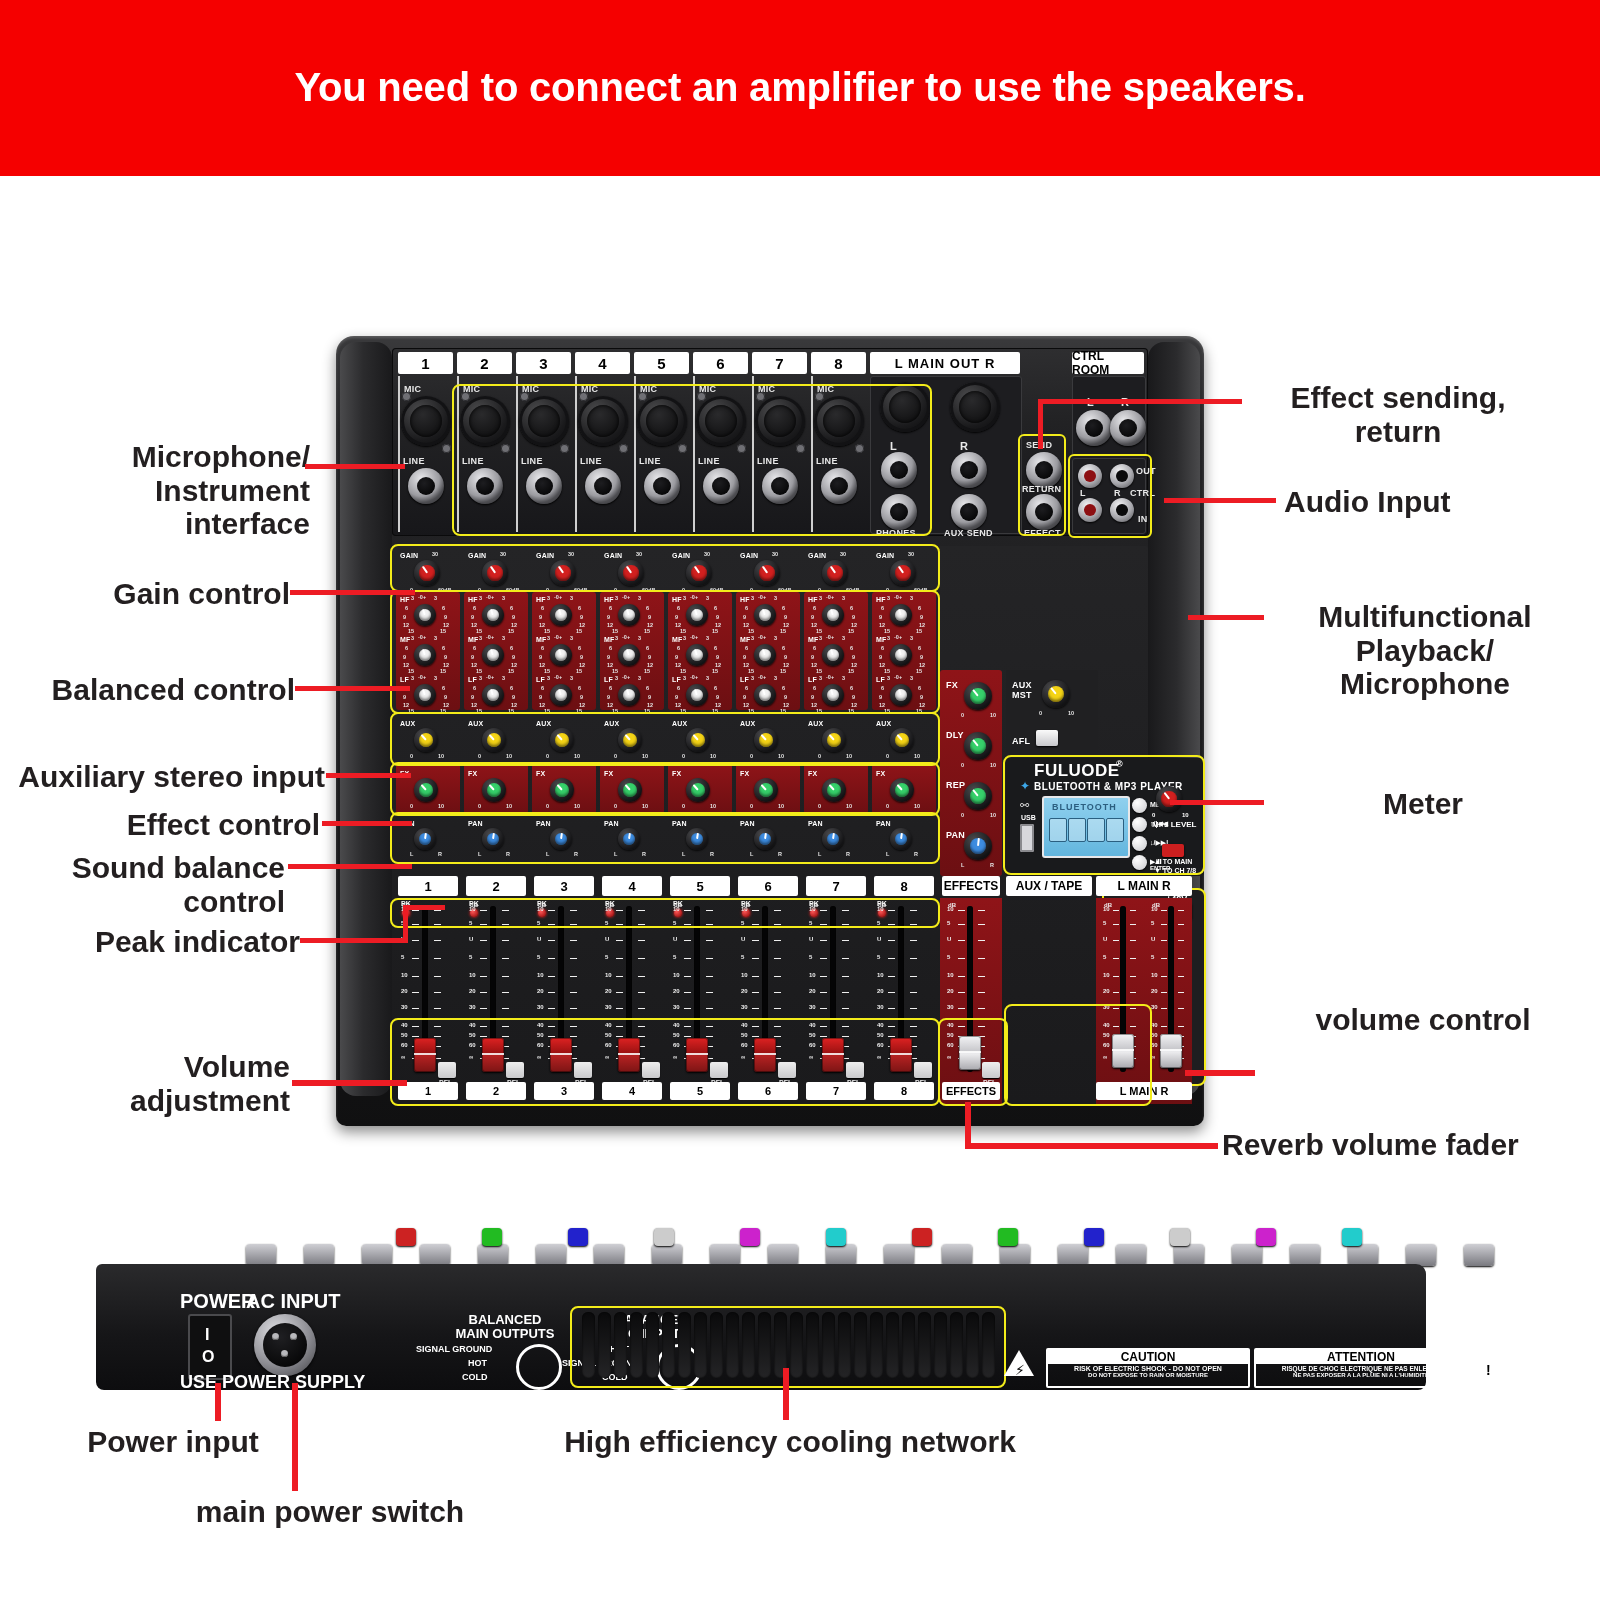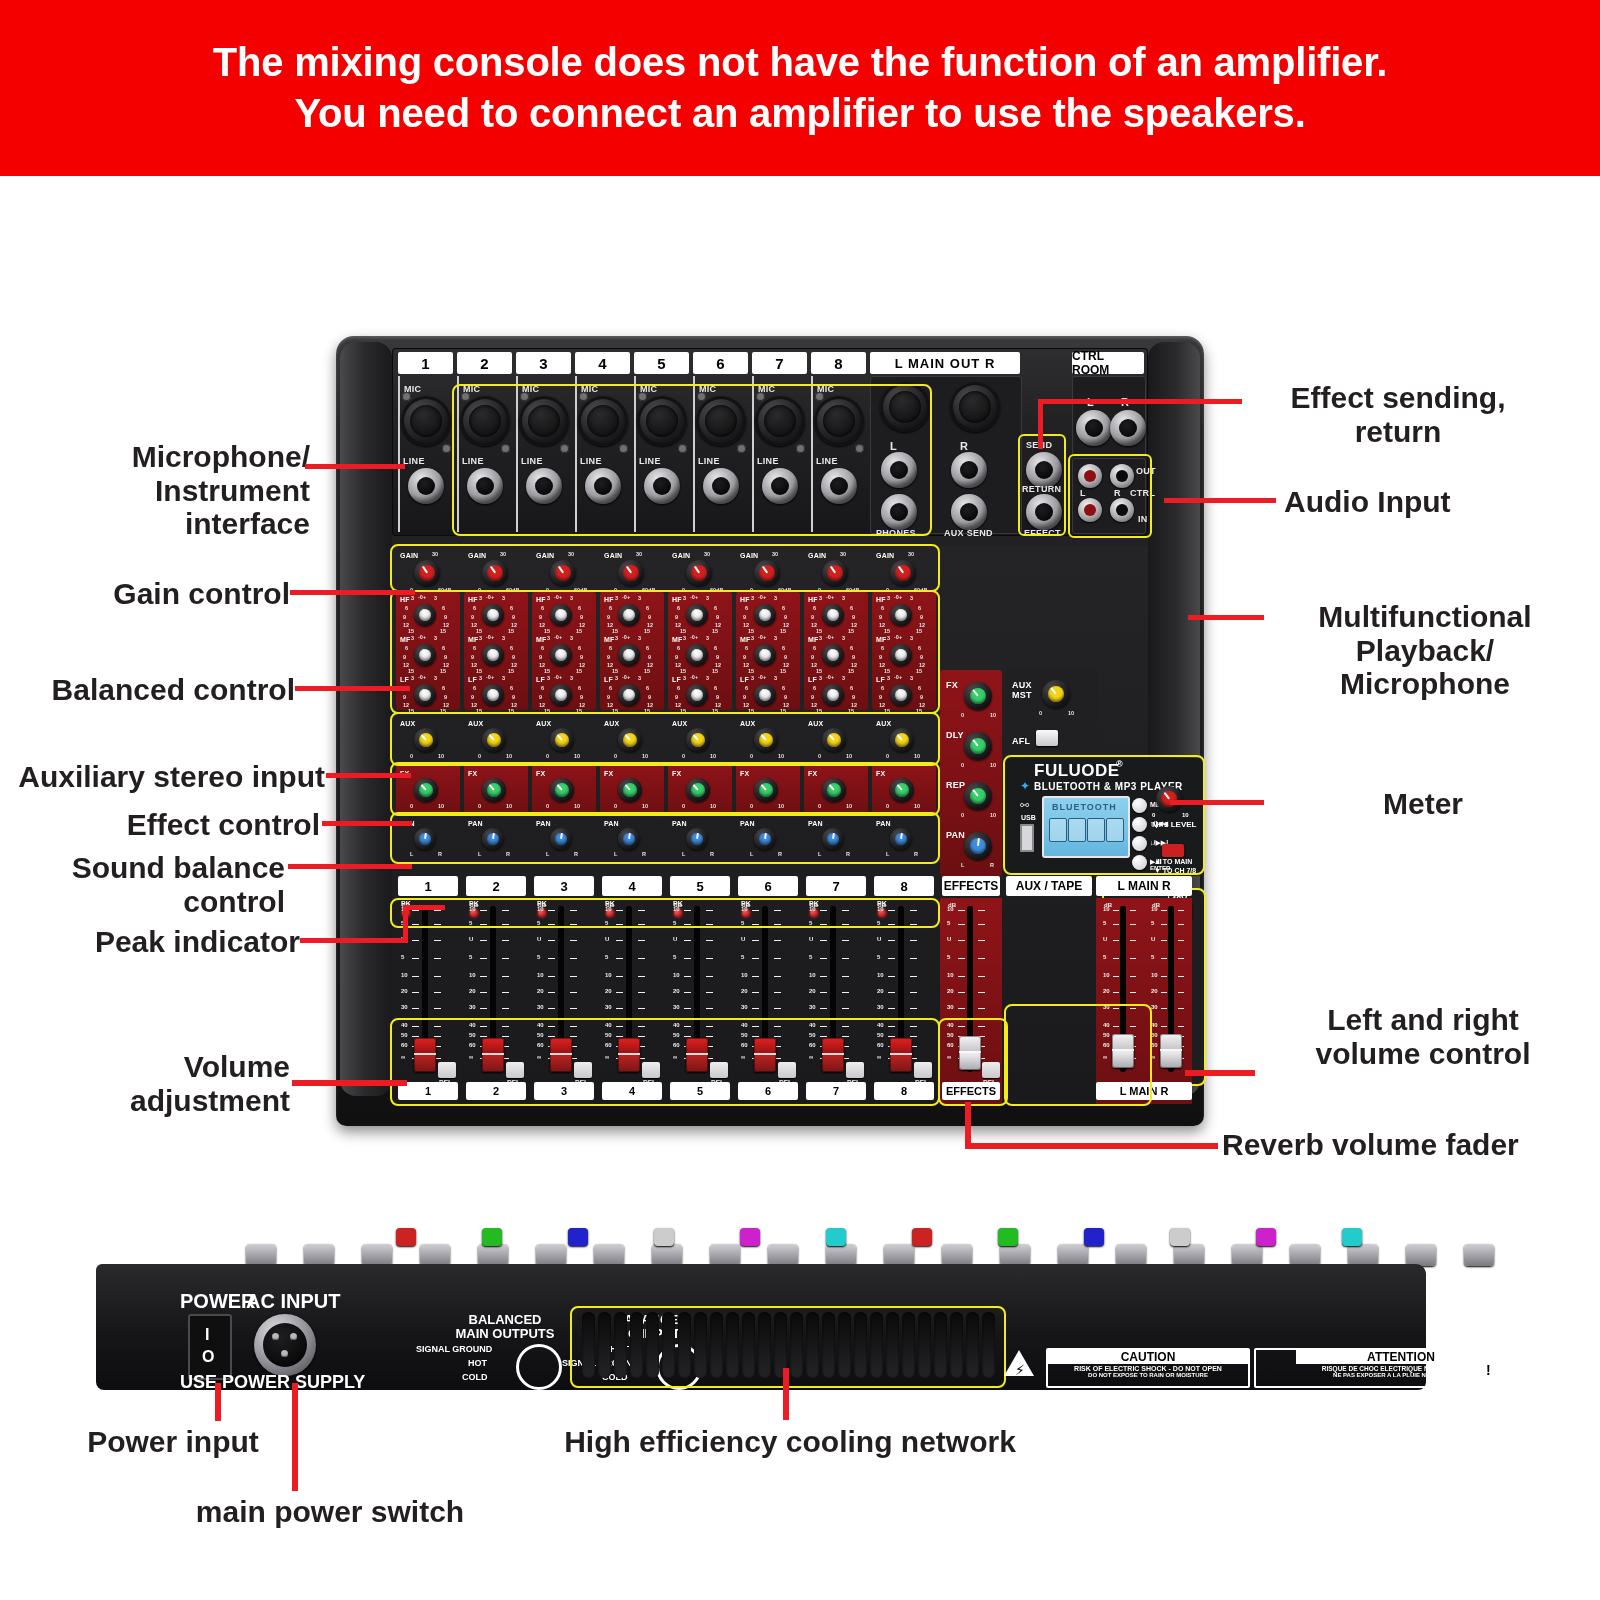--- a/index.html
+++ b/index.html
@@ -121,21 +121,20 @@
         background:radial-gradient(circle at 35% 28%,#dcdce0,#8e8e94 55%,#3c3c40);box-shadow:0 1px 3px #000;}
   .warn{position:absolute;border:2px solid #fff;border-radius:2px;color:#fff;font-weight:bold;text-align:center;}
   .tri{position:absolute;width:0;height:0;border-left:15px solid transparent;border-right:15px solid transparent;}
 
   .ybox{position:absolute;border:2px solid #f3ec1a;border-radius:8px;pointer-events:none;}
 </style>
 </head>
 <body>
 
 <div id="banner">
-  <div>The mixing console does not have the function of an amplifier.</div>
   <div>You need to connect an amplifier to use the speakers.</div>
 </div>
 
 <div id="console">
   <div class="shellback"></div>
   <div class="sidecheek left"></div>
   <div class="sidecheek right"></div>
 
   <div id="jackpanel">
 
@@ -2254,21 +2253,21 @@
     </div>
   <div class="ybox" style="left:474px;top:84px;width:432px;height:78px;"></div>
 
   <div class="tri" style="left:908px;top:128px;border-bottom:26px solid #fff;"></div>
   <div style="position:absolute;left:919px;top:140px;color:#000;font-size:14px;font-weight:bold;">⚡</div>
   <div class="warn" style="left:950px;top:126px;width:200px;height:36px;">
     <div style="font-size:12px;background:#fff;color:#000;">CAUTION</div>
     <div style="font-size:7px;margin-top:1px;">RISK OF ELECTRIC SHOCK - DO NOT OPEN</div>
     <div style="font-size:6px;">DO NOT EXPOSE TO RAIN OR MOISTURE</div>
   </div>
-  <div class="warn" style="left:1158px;top:126px;width:210px;height:36px;padding-left:40px;">
+  <div class="warn" style="left:1158px;top:126px;width:210px;height:36px;">
     <div style="font-size:12px;background:#fff;color:#000;">ATTENTION</div>
     <div style="font-size:6.5px;margin-top:1px;">RISQUE DE CHOC ELECTRIQUE NE PAS ENLEVER</div>
     <div style="font-size:6px;">NE PAS EXPOSER A LA PLUIE NI A L'HUMIDITE</div>
   </div>
   <div class="tri" style="left:1378px;top:128px;border-bottom:26px solid #fff;"></div>
   <div style="position:absolute;left:1390px;top:140px;color:#000;font-size:14px;font-weight:bold;">!</div>
 </div>
 
 <div class="lbl r" style="left:40px;top:440px;width:270px;">
   <div>Microphone/</div>
@@ -2335,21 +2334,20 @@
   <div>Microphone</div>
 </div>
 <div class="leader" style="left:1188px;top:615px;width:76px;height:5px;"></div>
 
 <div class="lbl c" style="left:1268px;top:787px;width:310px;">
   <div>Meter</div>
 </div>
 <div class="leader" style="left:1170px;top:800px;width:94px;height:5px;"></div>
 
 <div class="lbl c" style="left:1258px;top:1003px;width:330px;">
-  <div>Left and right</div>
   <div>volume control</div>
 </div>
 <div class="leader" style="left:1185px;top:1070px;width:70px;height:6px;"></div>
 
 <div class="lbl l" style="left:1222px;top:1128px;width:370px;">
   <div>Reverb volume fader</div>
 </div>
 <div class="leader" style="left:1180px;top:1143px;width:38px;height:6px;"></div>
 <div class="leader" style="left:965px;top:1143px;width:218px;height:6px;"></div>
 <div class="leader" style="left:965px;top:1102px;width:6px;height:46px;"></div>

